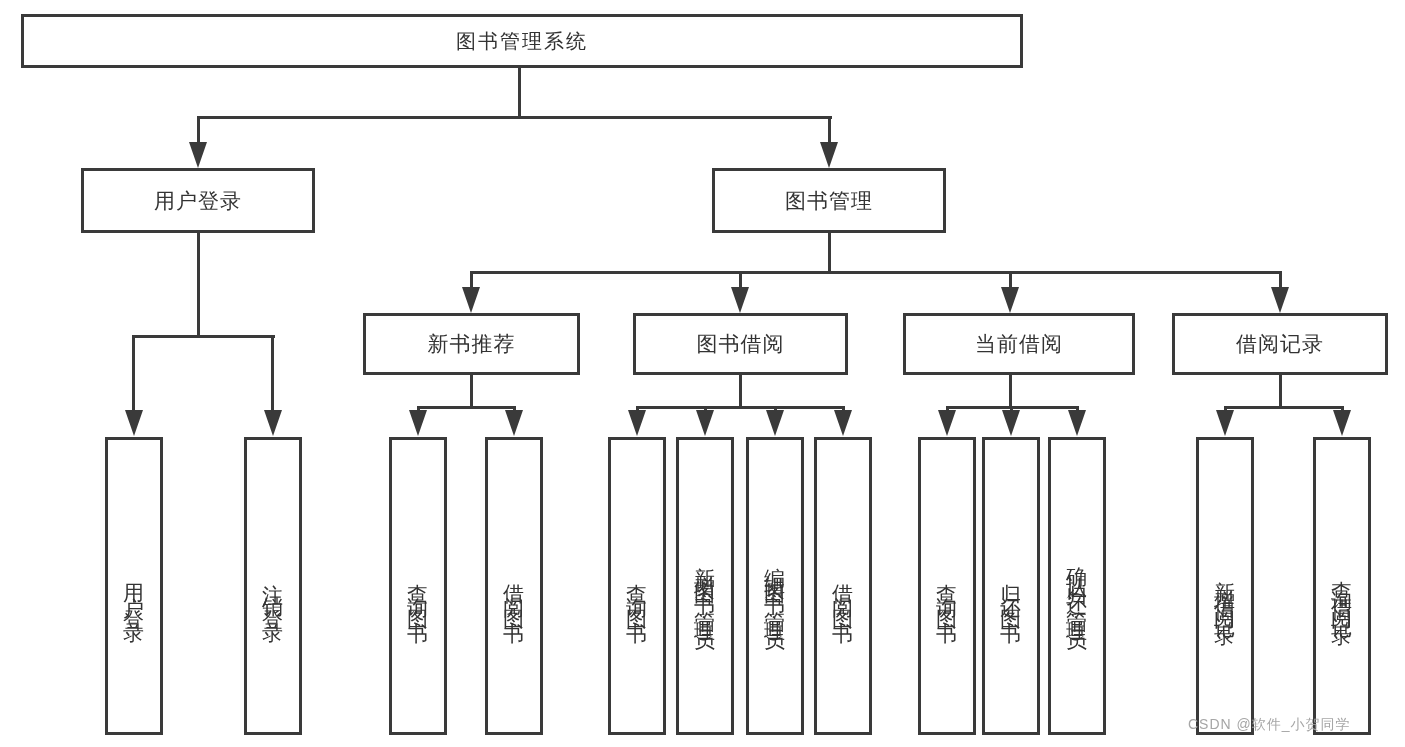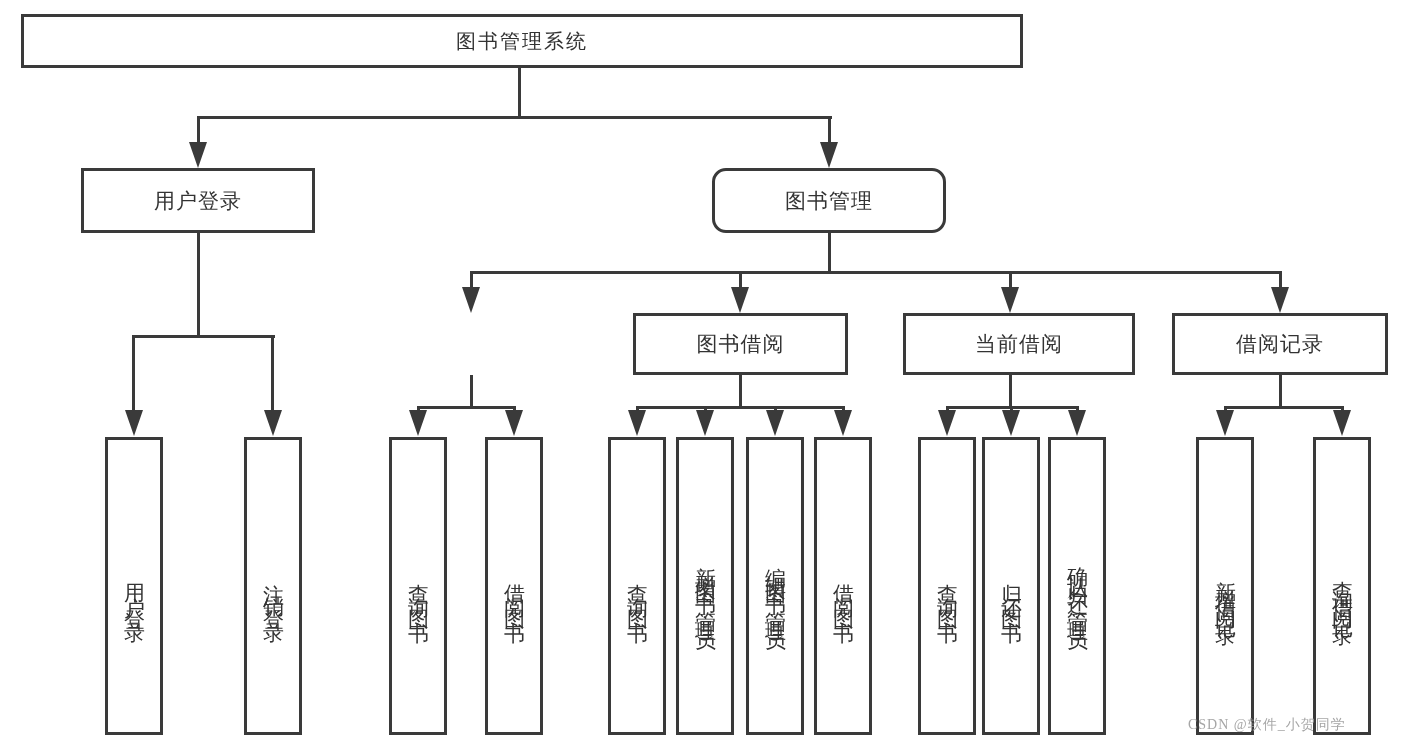--- a/index.html
+++ b/index.html
@@ -6,21 +6,21 @@
     --line:#3a3a3a;
     --text:#333333;
     --wm:#a6a6a6;
     --bg:#ffffff;
   }
   html,body{margin:0;padding:0;background:var(--bg);}
   #canvas{
     position:relative;
     width:1405px;height:747px;
     background:var(--bg);
-    font-family:Liberation Serif, serif;
+    font-family:Liberation Sans, sans-serif;
     color:var(--text);
     overflow:hidden;
   }
   .box{
     position:absolute;
     box-sizing:border-box;
     border:3px solid var(--line);
     background:var(--bg);
     display:flex;align-items:center;justify-content:center;
     text-align:center;
@@ -65,21 +65,21 @@
   <div class="v-line" style="left:518px;top:67px;height:50px;"></div>
   <div class="h-line" style="left:197px;top:116px;width:635px;"></div>
   <div class="v-line" style="left:197px;top:116px;height:28px;"></div>
   <div class="arrow" style="left:189px;top:142px;"></div>
   <div class="v-line" style="left:828px;top:116px;height:28px;"></div>
   <div class="arrow" style="left:820px;top:142px;"></div>
 
   <div class="box" style="left:81px;top:168px;width:234px;height:65px;">
     <span class="h-label">用户登录</span>
   </div>
-  <div class="box" style="left:712px;top:168px;width:234px;height:65px;border-radius:14px;">
+  <div class="box" style="left:712px;top:168px;width:234px;height:65px;">
     <span class="h-label">图书管理</span>
   </div>
 
   <div class="v-line" style="left:197px;top:233px;height:104px;"></div>
   <div class="h-line" style="left:132px;top:335px;width:143px;"></div>
   <div class="v-line" style="left:132px;top:335px;height:77px;"></div>
   <div class="arrow" style="left:125px;top:410px;"></div>
   <div class="v-line" style="left:271px;top:335px;height:77px;"></div>
   <div class="arrow" style="left:264px;top:410px;"></div>
 
@@ -87,20 +87,23 @@
   <div class="h-line" style="left:470px;top:271px;width:811px;"></div>
   <div class="v-line" style="left:470px;top:271px;height:18px;"></div>
   <div class="arrow" style="left:462px;top:287px;"></div>
   <div class="v-line" style="left:739px;top:271px;height:18px;"></div>
   <div class="arrow" style="left:731px;top:287px;"></div>
   <div class="v-line" style="left:1009px;top:271px;height:18px;"></div>
   <div class="arrow" style="left:1001px;top:287px;"></div>
   <div class="v-line" style="left:1279px;top:271px;height:18px;"></div>
   <div class="arrow" style="left:1271px;top:287px;"></div>
 
+  <div class="box" style="left:363px;top:313px;width:217px;height:62px;">
+    <span class="h-label">新书推荐</span>
+  </div>
   <div class="box" style="left:633px;top:313px;width:215px;height:62px;">
     <span class="h-label">图书借阅</span>
   </div>
   <div class="box" style="left:903px;top:313px;width:232px;height:62px;">
     <span class="h-label">当前借阅</span>
   </div>
   <div class="box" style="left:1172px;top:313px;width:216px;height:62px;">
     <span class="h-label">借阅记录</span>
   </div>
 

